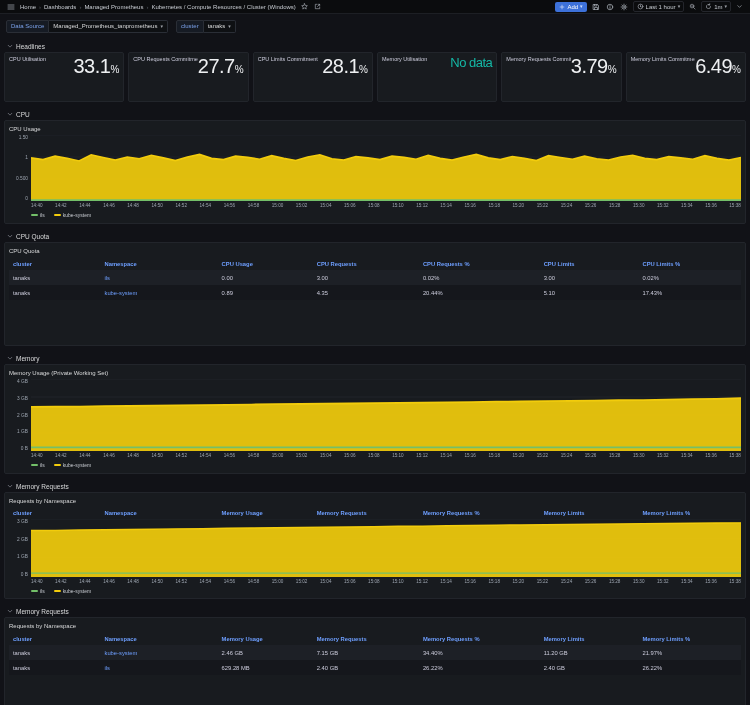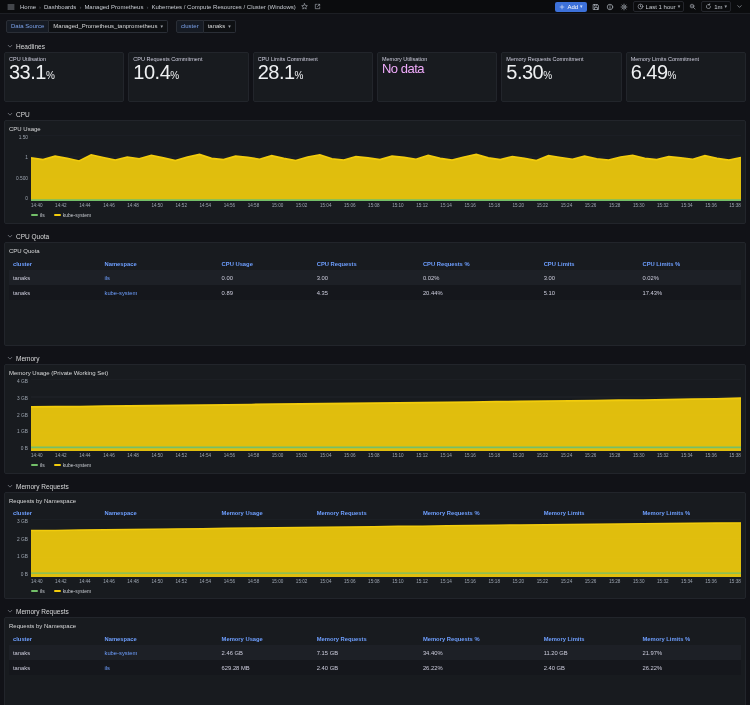--- a/index.html
+++ b/index.html
@@ -26,25 +26,25 @@
   .varlabel { color:#7aa0e8; background:#161b24; border:1px solid #2a2e36; padding:0 4px; height:13px; display:flex; align-items:center; border-radius:2px 0 0 2px; }
   .varvalue { background:#0e1013; border:1px solid #2a2e36; border-left:none; padding:0 4px; height:13px; display:flex; align-items:center; gap:3px; color:#d8d9da; border-radius:0 2px 2px 0; }
 
   
   .section { display:flex; align-items:center; gap:3px; height:12px; padding:0 7px; font-size:6.5px; color:#d8d9da; margin-top:6px; }
   .section.first { margin-top:2px; }
   .section .icon { width:6px; height:6px; }
 
   
   .stats-row { display:flex; gap:4px; padding:0 4px; height:50px; }
-  .stat { flex:1; background:#181b1f; border:1px solid #22252b; border-radius:2px; padding:3px 4px 2px 4px; display:flex; flex-direction:column; overflow:hidden; }
+  .stat { flex:1; background:#181b1f; border:1px solid #22252b; border-radius:2px; padding:3px 4px 2px 4px; display:flex; flex-direction:row; justify-content:space-between; overflow:hidden; }
   .stat-title { font-size:5.5px; color:#ccccdc; white-space:nowrap; overflow:hidden; }
   .stat-value { line-height:1; display:flex; align-items:baseline; }
   .stat-value-num { font-size:20px; color:#eef0f2; letter-spacing:-0.5px; font-weight:500; }
-  .stat-value-num.nodata { font-size:13px; color:#f0abfc; padding-bottom:5px; }
+  .stat-value-num.nodata { font-size:13px; color:#14b8a6; padding-bottom:5px; }
   .stat-unit { font-size:10px; color:#eef0f2; }
 
   
   .panel { background:#181b1f; border:1px solid #22252b; border-radius:2px; margin:0 4px; padding:2px 4px; overflow:hidden; }
   .panel-title { font-size:6px; color:#d8d9da; height:12px; display:flex; align-items:center; }
   .chart-body { display:flex; }
   .h-cpu .chart-body { height:66px; }
   .h-mem .chart-body { height:72px; }
   .h-req .chart-body { height:58px; }
   .h-cpu { height:104px; } .h-mem { height:110px; } .h-req { height:107px; }
@@ -189,42 +189,42 @@
     <div class="stat">
       <div class="stat-title">CPU Utilisation</div>
       <div class="stat-value">
           <span class="stat-value-num">33.1</span>
           <span class="stat-unit">%</span>
         </div>
     </div>
     <div class="stat">
       <div class="stat-title">CPU Requests Commitment</div>
       <div class="stat-value">
-          <span class="stat-value-num">10.4</span>
+          <span class="stat-value-num">27.7</span>
           <span class="stat-unit">%</span>
         </div>
     </div>
     <div class="stat">
       <div class="stat-title">CPU Limits Commitment</div>
       <div class="stat-value">
           <span class="stat-value-num">28.1</span>
           <span class="stat-unit">%</span>
         </div>
     </div>
     <div class="stat">
       <div class="stat-title">Memory Utilisation</div>
       <div class="stat-value">
           <span class="stat-value-num nodata">No data</span>
           <span class="stat-unit"></span>
         </div>
     </div>
     <div class="stat">
       <div class="stat-title">Memory Requests Commitment</div>
       <div class="stat-value">
-          <span class="stat-value-num">5.30</span>
+          <span class="stat-value-num">3.79</span>
           <span class="stat-unit">%</span>
         </div>
     </div>
     <div class="stat">
       <div class="stat-title">Memory Limits Commitment</div>
       <div class="stat-value">
           <span class="stat-value-num">6.49</span>
           <span class="stat-unit">%</span>
         </div>
     </div>

